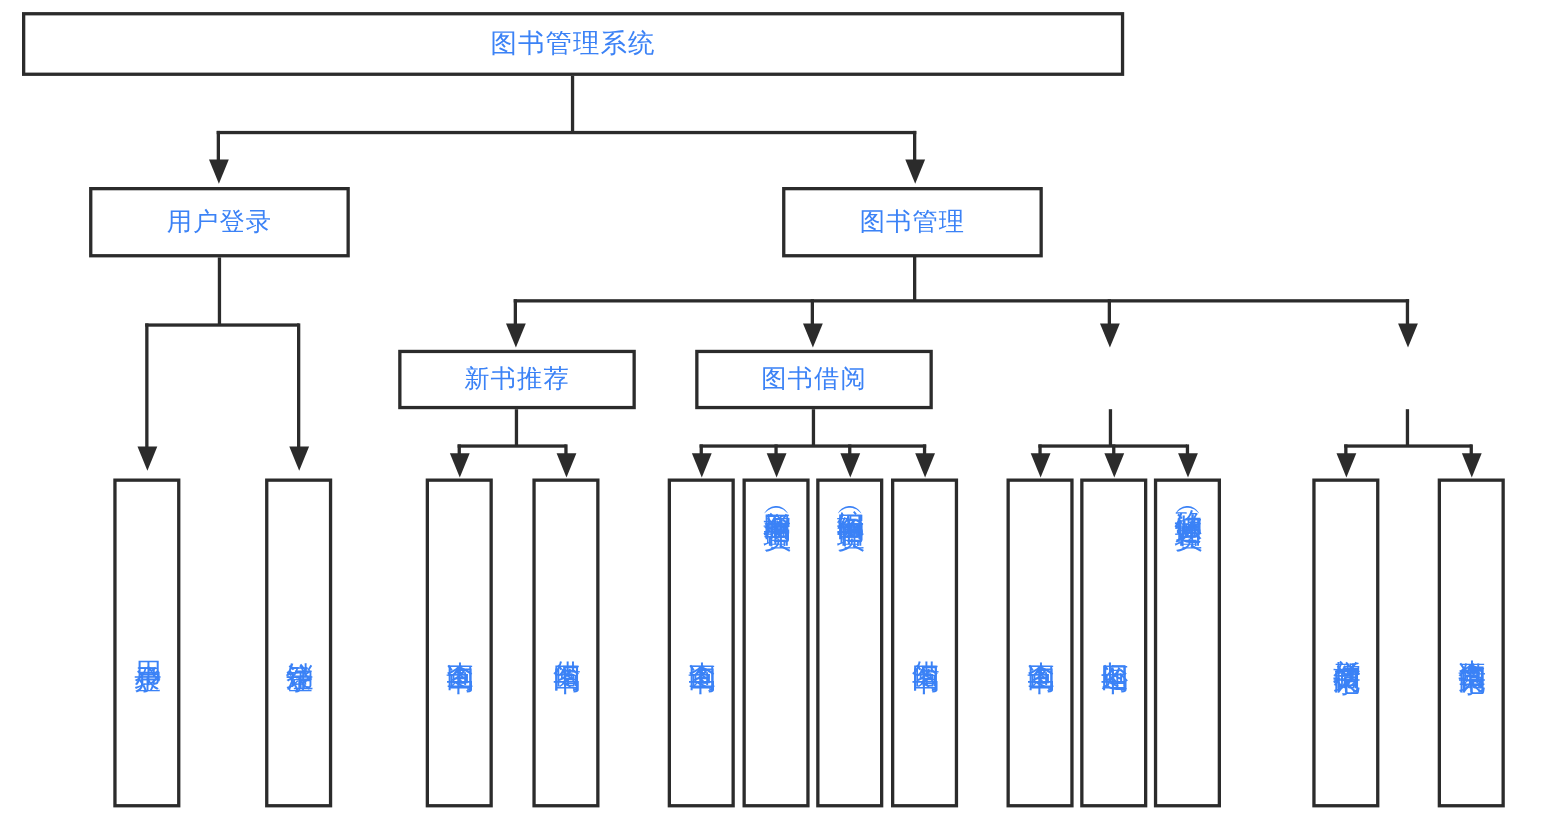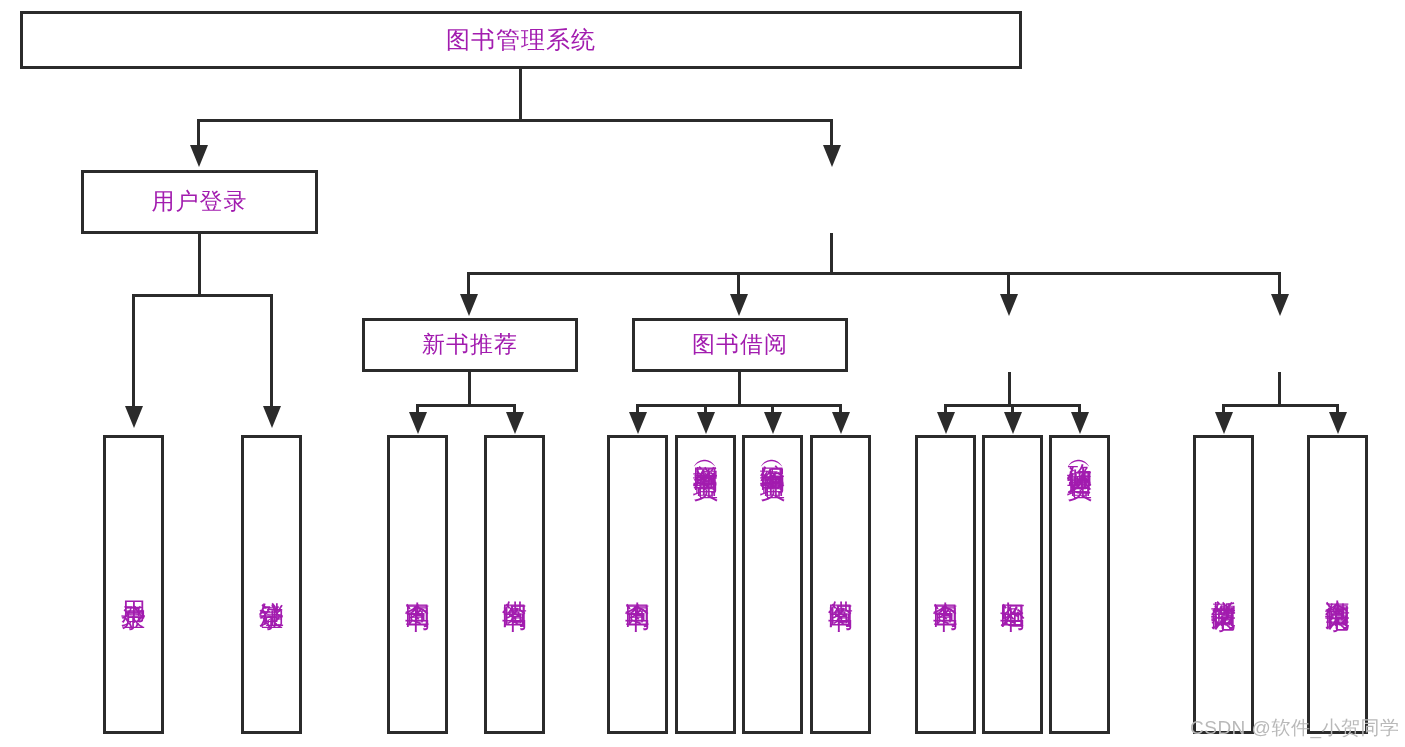--- a/index.html
+++ b/index.html
@@ -18,21 +18,21 @@
     overflow: hidden;
   }
   .node {
     position: absolute;
     box-sizing: border-box;
     border: 3px solid #2b2b2b;
     background: #ffffff;
     display: flex;
     align-items: center;
     justify-content: center;
-    color: #a21caf;
+    color: #3b82f6;
   }
   .node.horiz {
     font-size: 23px;
     letter-spacing: 1px;
     line-height: 1.2;
   }
   .node.root {
     font-size: 24px;
   }
   
@@ -87,20 +87,21 @@
 
   <div class="conn hline" style="left:197px; top:119px; width:636px;"></div>
 
   <div class="conn vline" style="left:197px; top:119px; height:28px;"></div>
   <div class="arrow" style="left:190px; top:145px;"></div>
   <div class="conn vline" style="left:830px; top:119px; height:28px;"></div>
   <div class="arrow" style="left:823px; top:145px;"></div>
 
   <div class="node horiz" style="left:81px; top:170px; width:237px; height:64px;">用户登录</div>
 
+  <div class="node horiz" style="left:711px; top:170px; width:237px; height:64px;">图书管理</div>
 
   <div class="conn vline" style="left:198px; top:234px; height:62px;"></div>
   <div class="conn hline" style="left:132px; top:294px; width:140px;"></div>
   <div class="conn vline" style="left:132px; top:294px; height:114px;"></div>
   <div class="arrow" style="left:125px; top:406px;"></div>
   <div class="conn vline" style="left:270px; top:294px; height:114px;"></div>
   <div class="arrow" style="left:263px; top:406px;"></div>
 
   <div class="conn vline" style="left:830px; top:233px; height:41px;"></div>
   <div class="conn hline" style="left:467px; top:272px; width:814px;"></div>
@@ -187,15 +188,14 @@
     <span class="leaf-text">确认归还（管理员）</span>
   </div>
 
   <div class="node vert" style="left:1193px; top:435px; width:61px; height:299px;">
     <span class="leaf-text">新增借阅记录</span>
   </div>
   <div class="node vert" style="left:1307px; top:435px; width:61px; height:299px;">
     <span class="leaf-text">查询借阅记录</span>
   </div>
 
-  <div class="watermark" style="left:1190px; top:715px;">CSDN @软件_小贺同学</div>
 
 </div>
 
 </body></html>

